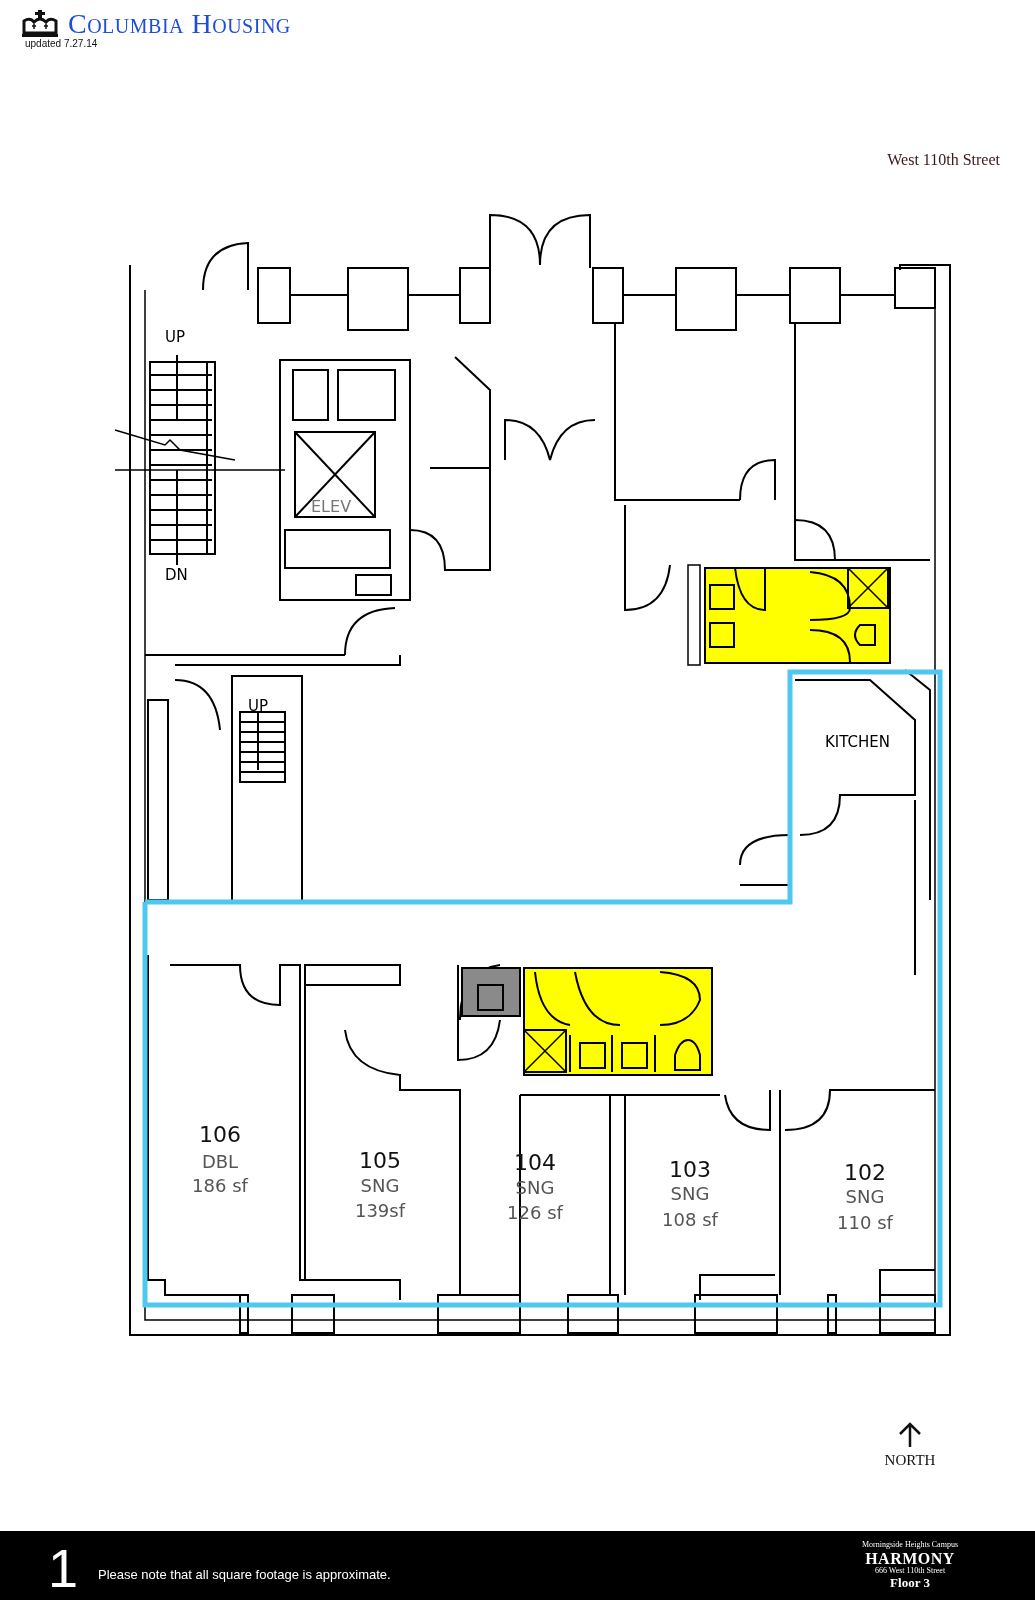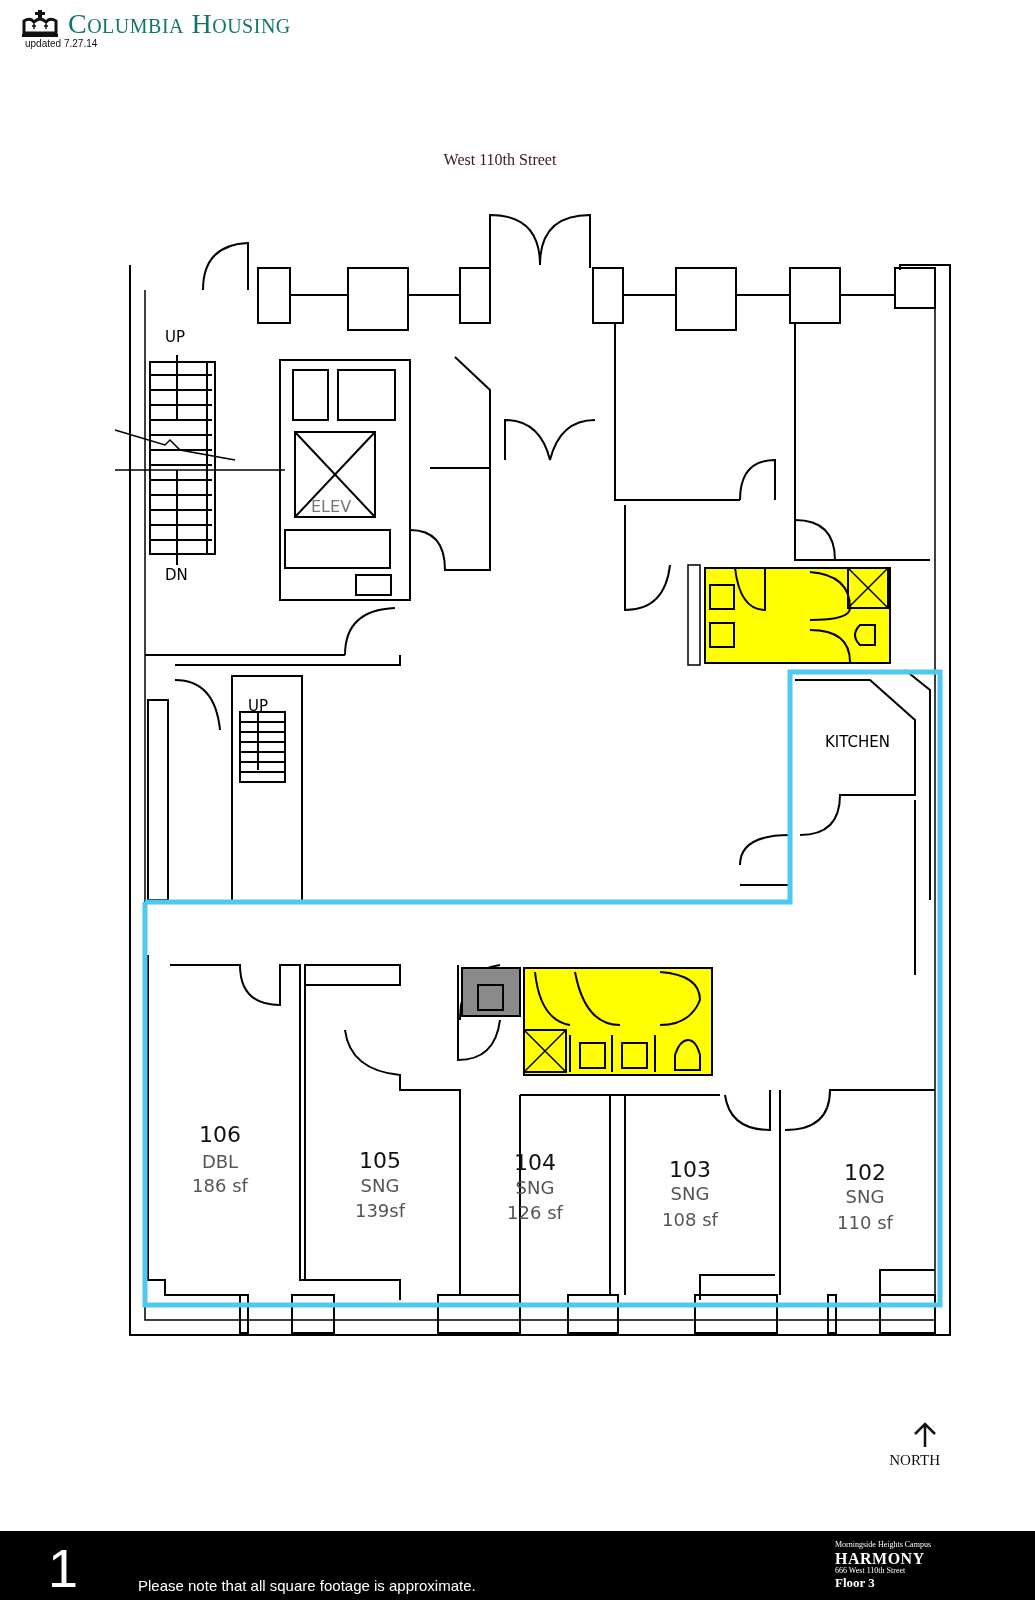--- a/index.html
+++ b/index.html
@@ -1,29 +1,29 @@
 <!DOCTYPE html>
 <html><head>
 <meta charset="utf-8">
 <style>
   * { margin:0; padding:0; box-sizing:border-box; }
   html, body { width:1035px; height:1600px; background:#fff; overflow:hidden; }
   body { position:relative; font-family:"Liberation Sans", sans-serif; }
   .header { position:absolute; left:20px; top:8px; }
   .brand { display:flex; align-items:center; gap:8px; }
-  .brand-name { font-family:"Liberation Serif", serif; font-size:28px; letter-spacing:0.5px; color:#0f766e; font-variant:small-caps; }
+  .brand-name { font-family:"Liberation Serif", serif; font-size:28px; letter-spacing:0.5px; color:#1d4ed8; font-variant:small-caps; }
   .updated { font-size:10px; color:#111; margin-left:5px; margin-top:-2px; }
-  .street { position:absolute; left:0; width:1000px; top:151px; text-align:center; font-family:"Liberation Serif", serif; font-size:16px; color:#3a1a1a; }
+  .street { position:absolute; left:0; width:1000px; top:151px; text-align:right; font-family:"Liberation Serif", serif; font-size:16px; color:#3a1a1a; }
   svg.plan { position:absolute; left:0; top:0; }
-  .north { position:absolute; left:880px; top:1420px; width:60px; text-align:right; }
+  .north { position:absolute; left:880px; top:1420px; width:60px; text-align:center; }
   .north-label { font-family:"Liberation Serif", serif; font-size:15px; color:#111; }
   .footer { position:absolute; left:0; top:1531px; width:1035px; height:69px; background:#000; color:#fff; }
   .floor-num { position:absolute; left:48px; top:6px; font-size:54px; font-weight:300; }
-  .note { position:absolute; left:98px; top:46px; font-size:15px;margin-left:40px; }
-  .info { position:absolute; right:50px; top:10px; width:150px; font-family:"Liberation Serif", serif; line-height:1.1; }
+  .note { position:absolute; left:98px; top:36px; font-size:13px; }
+  .info { position:absolute; right:50px; top:10px; width:150px; text-align:center; font-family:"Liberation Serif", serif; line-height:1.1; }
   .info .campus { font-size:8px; }
   .info .bname { font-size:16px; font-weight:bold; letter-spacing:0.5px; }
   .info .addr { font-size:8px; }
   .info .floor { font-size:13px; font-weight:bold; }
   .room-label { font-family:"DejaVu Sans", sans-serif; }
 </style>
 </head>
 <body>
 
 <div class="header">

